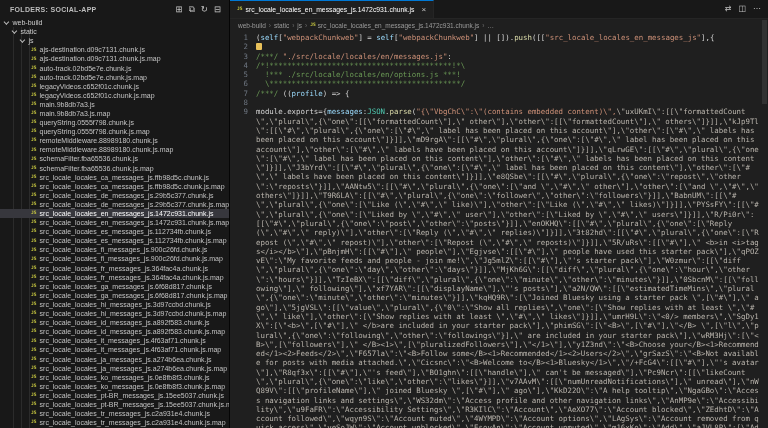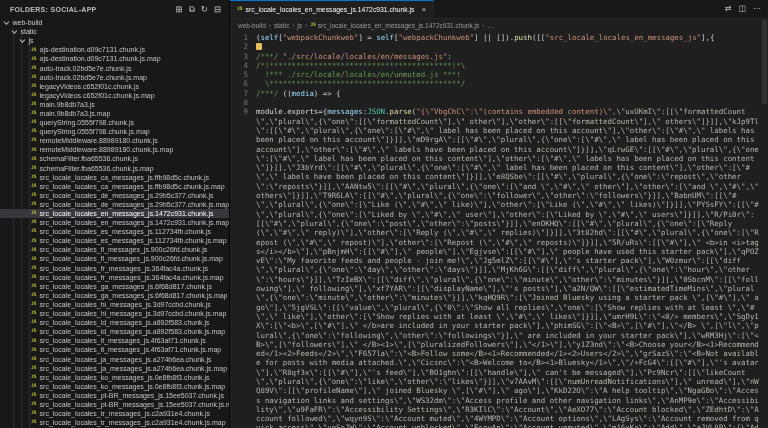--- a/index.html
+++ b/index.html
@@ -290,29 +290,29 @@
           <div class="cl">
             <span class="ln">3</span>
             <span class="lc"><span class="com">/***/ </span><span class="str">"./src/locale/locales/en/messages.js"</span><span class="pun">:</span></span>
           </div>
           <div class="cl">
             <span class="ln">4</span>
             <span class="lc"><span class="com">/*!*****************************************!*\</span></span>
           </div>
           <div class="cl">
             <span class="ln">5</span>
-            <span class="lc"><span class="com">  !*** ./src/locale/locales/en/unmuted.js ***!</span></span>
+            <span class="lc"><span class="com">  !*** ./src/locale/locales/en/options.js ***!</span></span>
           </div>
           <div class="cl">
             <span class="ln">6</span>
             <span class="lc"><span class="com">  \*******************************************/</span></span>
           </div>
           <div class="cl">
             <span class="ln">7</span>
-            <span class="lc"><span class="com">/***/ </span><span class="pun">((</span><span class="var">media</span><span class="pun">) =&gt; {</span></span>
+            <span class="lc"><span class="com">/***/ </span><span class="pun">((</span><span class="var">profile</span><span class="pun">) =&gt; {</span></span>
           </div>
           <div class="cl">
             <span class="ln">8</span>
             <span class="lc"></span>
           </div>
           <div class="cl">
             <span class="ln">9</span>
             <span class="lc"><span class="pun">module.exports</span><span class="pun">=</span><span class="pun">{</span><span class="var">messages</span><span class="pun">:</span><span class="cls">JSON</span><span class="pun">.</span><span class="fn">parse</span><span class="pun">(</span><span class="head">"{\"VbgChC\":\"(contains embedded content)\",</span><span class="body">\"uxUKmI\":[[\"formattedCount\",\"plural\",{\"one\":[[\"formattedCount\"],\" other\"],\"other\":[[\"formattedCount\"],\" others\"]}]],\"kJp9Tl\":[[\"#\",\"plural\",{\"one\":[\"#\",\" label has been placed on this account\"],\"other\":[\"#\",\" labels has been placed on this account\"]}]],\"mD9rgA\":[[\"#\",\"plural\",{\"one\":[\"#\",\" label has been placed on this account\"],\"other\":[\"#\",\" labels have been placed on this account\"]}]],\"qLrwGE\":[[\"#\",\"plural\",{\"one\":[\"#\",\" label has been placed on this content\"],\"other\":[\"#\",\" labels has been placed on this content\"]}]],\"J3bYrd\":[[\"#\",\"plural\",{\"one\":[\"#\",\" label has been placed on this content\"],\"other\":[\"#\",\" labels have been placed on this content\"]}]],\"e8QSbe\":[[\"#\",\"plural\",{\"one\":\"repost\",\"other\":\"reposts\"}]],\"AANtw5\":[[\"#\",\"plural\",{\"one\":[\"and \",\"#\",\" other\"],\"other\":[\"and \",\"#\",\" others\"]}]],\"T9R6LA\":[[\"#\",\"plural\",{\"one\":\"follower\",\"other\":\"followers\"}]],\"BabnUM\":[[\"#\",\"plural\",{\"one\":[\"Like (\",\"#\",\" like)\"],\"other\":[\"Like (\",\"#\",\" likes)\"]}]],\"PYSsFY\":[[\"#\",\"plural\",{\"one\":[\"Liked by \",\"#\",\" user\"],\"other\":[\"Liked by \",\"#\",\" users\"]}]],\"R/Pi0r\":[[\"#\",\"plural\",{\"one\":\"post\",\"other\":\"posts\"}]],\"enOKHQ\":[[\"#\",\"plural\",{\"one\":[\"Reply (\",\"#\",\" reply)\"],\"other\":[\"Reply (\",\"#\",\" replies)\"]}]],\"3t82hd\":[[\"#\",\"plural\",{\"one\":[\"Repost (\",\"#\",\" repost)\"],\"other\":[\"Repost (\",\"#\",\" reposts)\"]}]],\"5R/uRs\":[[\"#\"],\" &lt;b&gt;in &lt;i&gt;tags&lt;/i&gt;&lt;/b&gt;\"],\"pBnjmH\":[[\"#\"],\" people\"],\"Egjvse\":[[\"#\"],\" people have used this starter pack\"],\"qPOZvE\":\"My favorite feeds and people - join me!\",\"Jg5mlZ\":[[\"#\"],\"'s starter pack\"],\"W0zmur\":[[\"diff\",\"plural\",{\"one\":\"day\",\"other\":\"days\"}]],\"MjKh6G\":[[\"diff\",\"plural\",{\"one\":\"hour\",\"other\":\"hours\"}]],\"TzIeBX\":[[\"diff\",\"plural\",{\"one\":\"minute\",\"other\":\"minutes\"}]],\"0SbcnM\":[[\"following\"],\" following\"],\"xf7YAR\":[[\"displayName\"],\"'s posts\"],\"a2N/QW\":[[\"estimatedTimeMins\",\"plural\",{\"one\":\"minute\",\"other\":\"minutes\"}]],\"kqHQ9R\":[\"Joined Bluesky using a starter pack \",[\"#\"],\" ago\"],\"5jgVSL\":[[\"value\",\"plural\",{\"0\":\"Show all replies\",\"one\":[\"Show replies with at least \",\"#\",\" like\"],\"other\":[\"Show replies with at least \",\"#\",\" likes\"]}]],\"umrH9L\":\"&lt;0/&gt; members\",\"SgDy1X\":[\"&lt;b&gt;\",[\"#\"],\" &lt;/b&gt;are included in your starter pack\"],\"phimSG\":[\"&lt;B&gt;\",[\"#\"],\"&lt;/B&gt; \",[\"l\",\"plural\",{\"one\":\"following\",\"other\":\"followings\"}],\" are included in your starter pack\"],\"wRM3Hj\":[\"&lt;B&gt;\",[\"followers\"],\" &lt;/B&gt;&lt;1&gt;\",[\"pluralizedFollowers\"],\"&lt;/1&gt;\"],\"y1Z3nd\":\"&lt;B&gt;Choose your&lt;/B&gt;&lt;1&gt;Recommended&lt;/1&gt;&lt;2&gt;Feeds&lt;/2&gt;\",\"F657la\":\"&lt;B&gt;Follow some&lt;/B&gt;&lt;1&gt;Recommended&lt;/1&gt;&lt;2&gt;Users&lt;/2&gt;\",\"grSazS\":\"&lt;B&gt;Not available for posts with media attached.\",\"Cicsnc\":\"&lt;B&gt;Welcome to&lt;/B&gt;&lt;1&gt;Bluesky&lt;/1&gt;\",\"/+FcG4\":[[\"#\"],\"'s avatar\"],\"R8qf3x\":[[\"#\"],\"'s feed\"],\"BO1ghn\":[[\"handle\"],\" can't be messaged\"],\"Pc9Ncr\":[[\"likeCount\",\"plural\",{\"one\":\"like\",\"other\":\"likes\"}]],\"v7AAvM\":[[\"numUnreadNotifications\"],\" unread\"],\"nWQ89V\":[[\"profileName\"],\" joined Bluesky \",[\"#\"],\" ago\"],\"KkD22O\":\"A help tooltip\",\"NgaGBo\":\"Access navigation links and settings\",\"WS32dm\":\"Access profile and other navigation links\",\"AnMP9e\":\"Accessibility\",\"u9FaFR\":\"Accessibility Settings\",\"R3KIlC\":\"Account\",\"AeXO77\":\"Account blocked\",\"ZEdhtD\":\"Account followed\",\"wqyn9S\":\"Account muted\",\"4WYMPD\":\"Account options\",\"LAgSys\":\"Account removed from quick access\",\"veSoJW\":\"Account unblocked\",\"EsoyAn\":\"Account unmuted\",\"m16xKo\":\"Add\",\"aJVL8P\":[\"Add \",[\"#\"],\" to Lists\"],\"fBRX+K\":\"Add a content warning\",\"JUlhs2\":\"Add a user to this list\",\"Du0opp\":\"Add account\",\"SdXCSd\":\"Add App Password\",\"iE6R/B\":\"Add link card\",\"EXHdPl\":\"Add muted words and tags\",\"R1ASoh\":\"Add people to your starter pack that you think others will enjoy following\",\"QN4U3C\":\"Add some feeds to your starter pack!\",\"4ob4Sl\":\"Add the default feed of posts from your domain:\",\"Rj4RN=\":\"Add this feed to your feeds\",\"UmzMP4\":\"Add to Lists\",\"P4YHb/\":\"Added to my feeds\",\"jRrQFe\":\"Adjust the number of likes a reply must have to be shown in your feed.\",\"qLaS2q\":\"Adult Content\",\"u8Xvs4\":\"Adult content can only be enabled via the Web at &lt;B&gt;bsky.app&lt;/B&gt;.\",\"fmvtv3\":\"Advanced\"</span></span>
           </div>
         </div>

